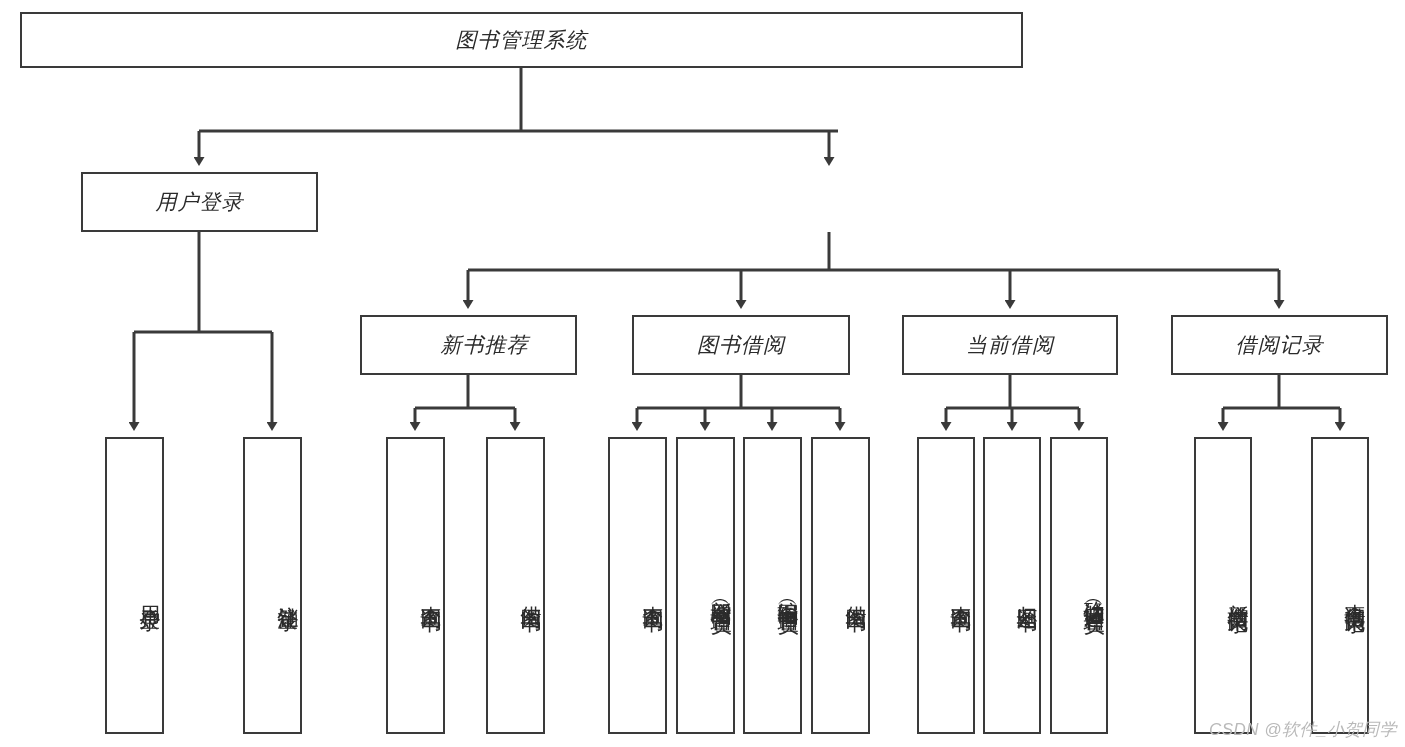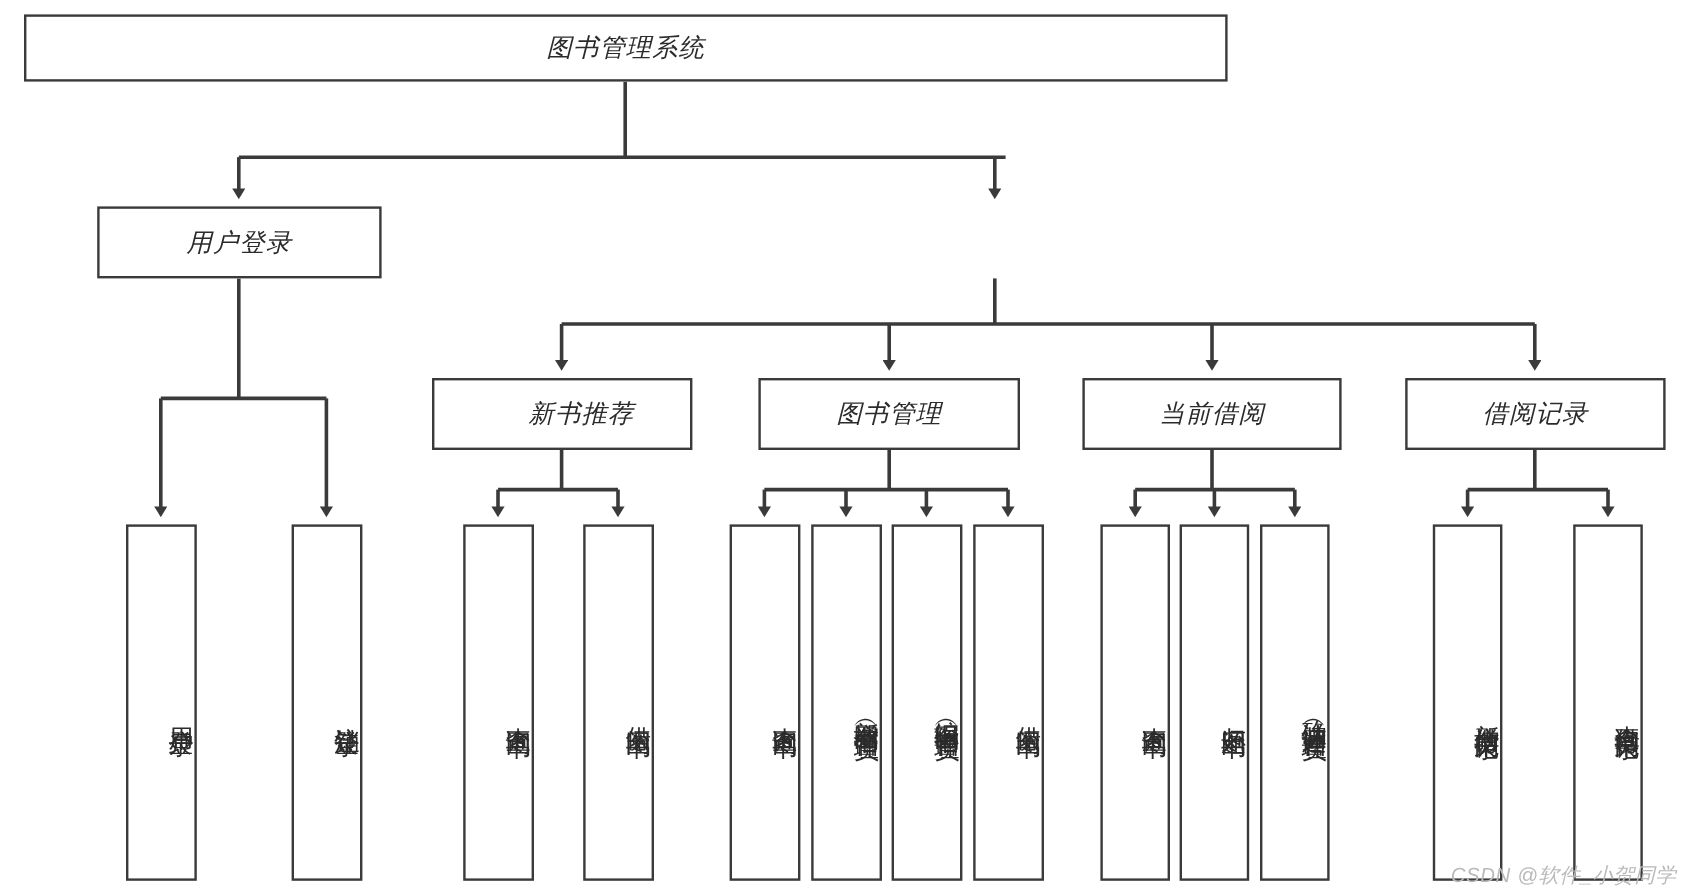--- a/index.html
+++ b/index.html
@@ -126,21 +126,21 @@
   </div>
 
   <div class="node h" style="left:81px;top:172px;width:237px;height:60px;">
     <span>用户登录</span>
   </div>
 
   <div class="node h" style="left:360px;top:315px;width:217px;height:60px;padding-left:32px;">
     <span>新书推荐</span>
   </div>
   <div class="node h" style="left:632px;top:315px;width:218px;height:60px;">
-    <span>图书管理</span>
+    <span>图书借阅</span>
   </div>
   <div class="node h" style="left:902px;top:315px;width:216px;height:60px;">
     <span>当前借阅</span>
   </div>
   <div class="node h" style="left:1171px;top:315px;width:217px;height:60px;">
     <span>借阅记录</span>
   </div>
 
   <div class="node v" style="left:105px;top:437px;width:59px;height:297px;">
     <span>用户登录</span>

